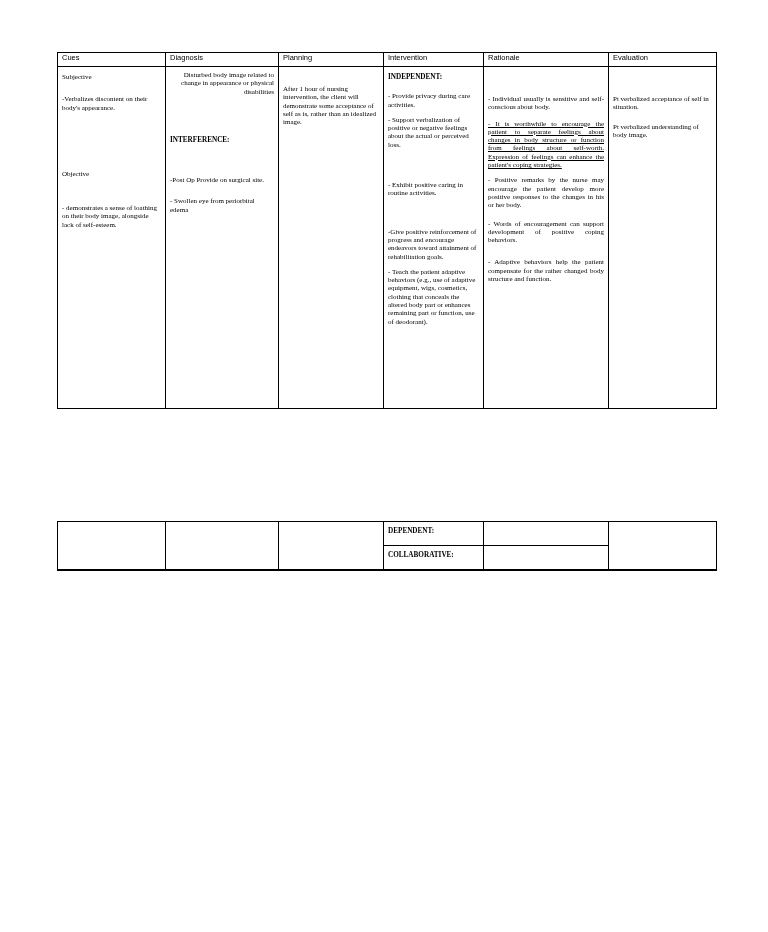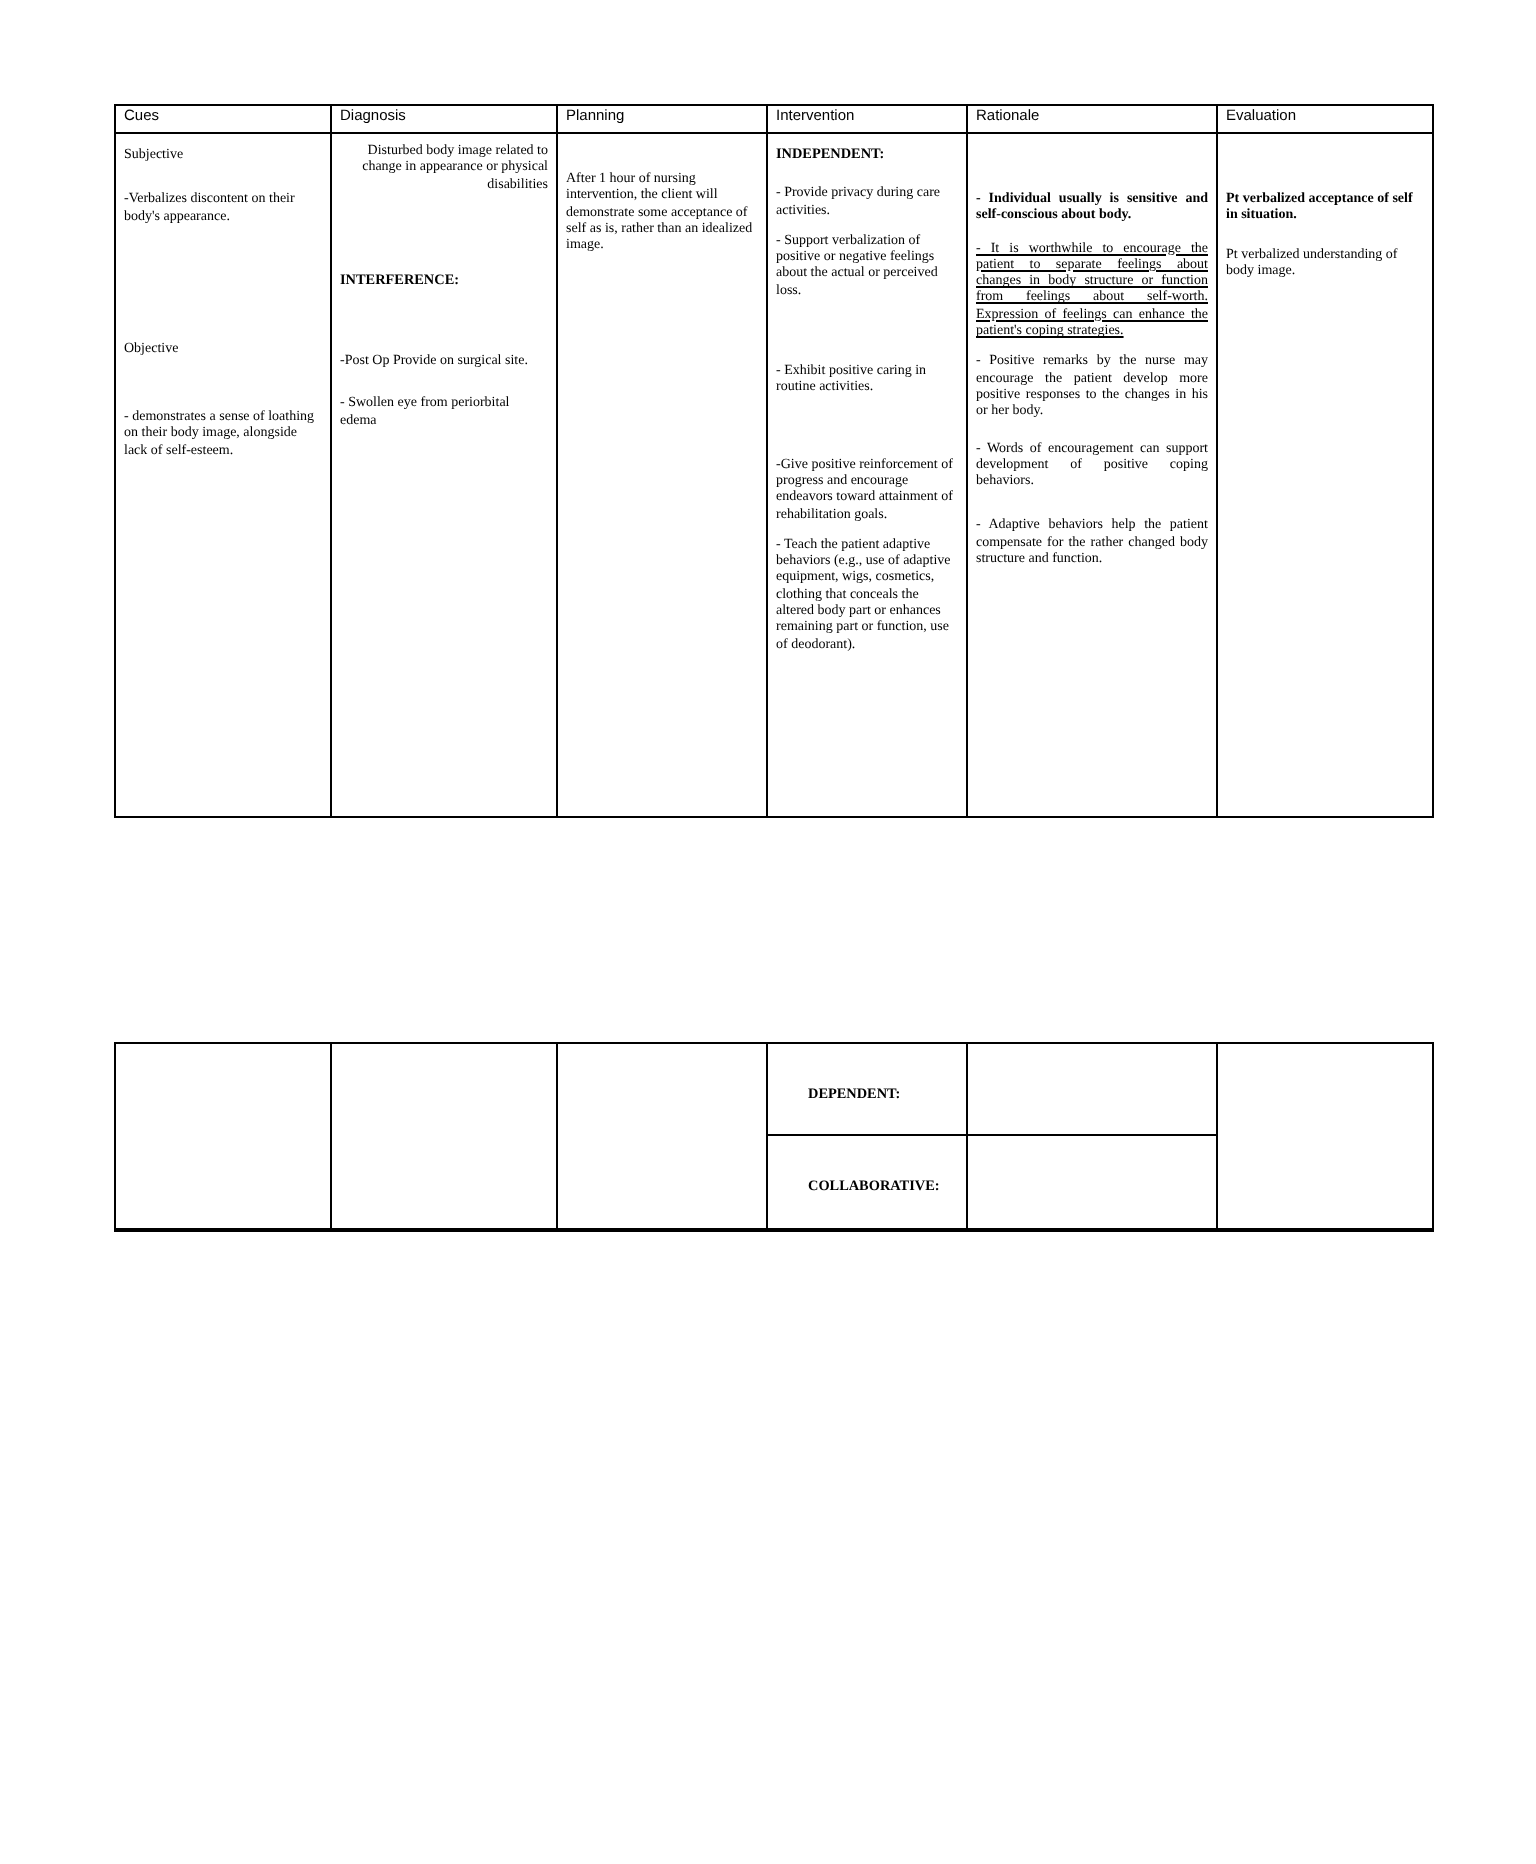--- a/index.html
+++ b/index.html
@@ -42,37 +42,37 @@
     margin: 0;
     font-size: 7px;
     line-height: 8.3px;
     letter-spacing: 0px;
     word-spacing: 0px;
   }
   .cell p.just { text-align: justify; }
   .cell p.hd { font-weight: bold; font-size: 7.2px; }
   .cont-table td { height: 23px; }
   .cont-table p {
-    margin: 16px;
+    margin: 0;
     font-size: 7.2px;
     line-height: 8.3px;
     font-weight: bold;
     padding-top: 5px;
   }
   .mt4  { margin-top: 4px  !important; text-align: right; }
   .mt6  { margin-top: 6px  !important; }
   .mt7  { margin-top: 7px  !important; }
   .mt8  { margin-top: 8px  !important; text-decoration: underline; }
   .mt10 { margin-top: 10px !important; }
   .mt11 { margin-top: 11px !important; }
   .mt13 { margin-top: 13px !important; }
   .mt14 { margin-top: 14px !important; }
   .mt18 { margin-top: 18px !important; }
   .mt26 { margin-top: 26px !important; }
-  .mt28 { margin-top: 28px !important; font-weight: bold; }
+  .mt28 { margin-top: 28px !important; }
   .mt30 { margin-top: 30px !important; }
   .mt32 { margin-top: 32px !important; }
   .mt40 { margin-top: 40px !important; }
   .mt58 { margin-top: 58px !important; }
 </style>
 </head>
 <body>
 
 <div class="page">
 

